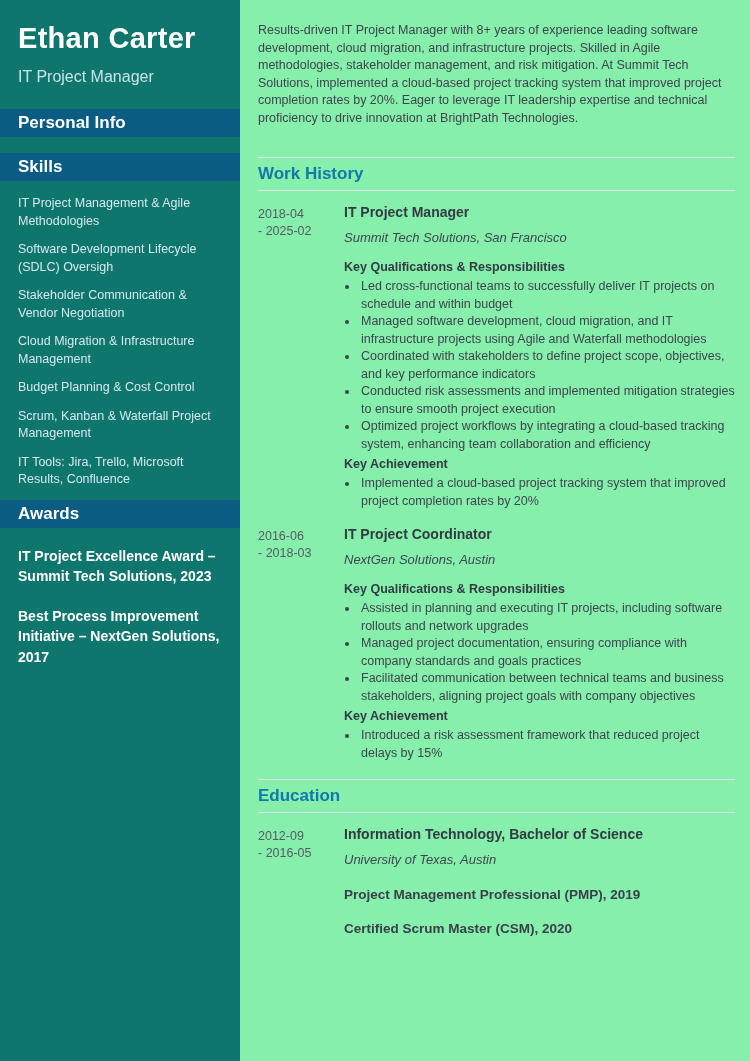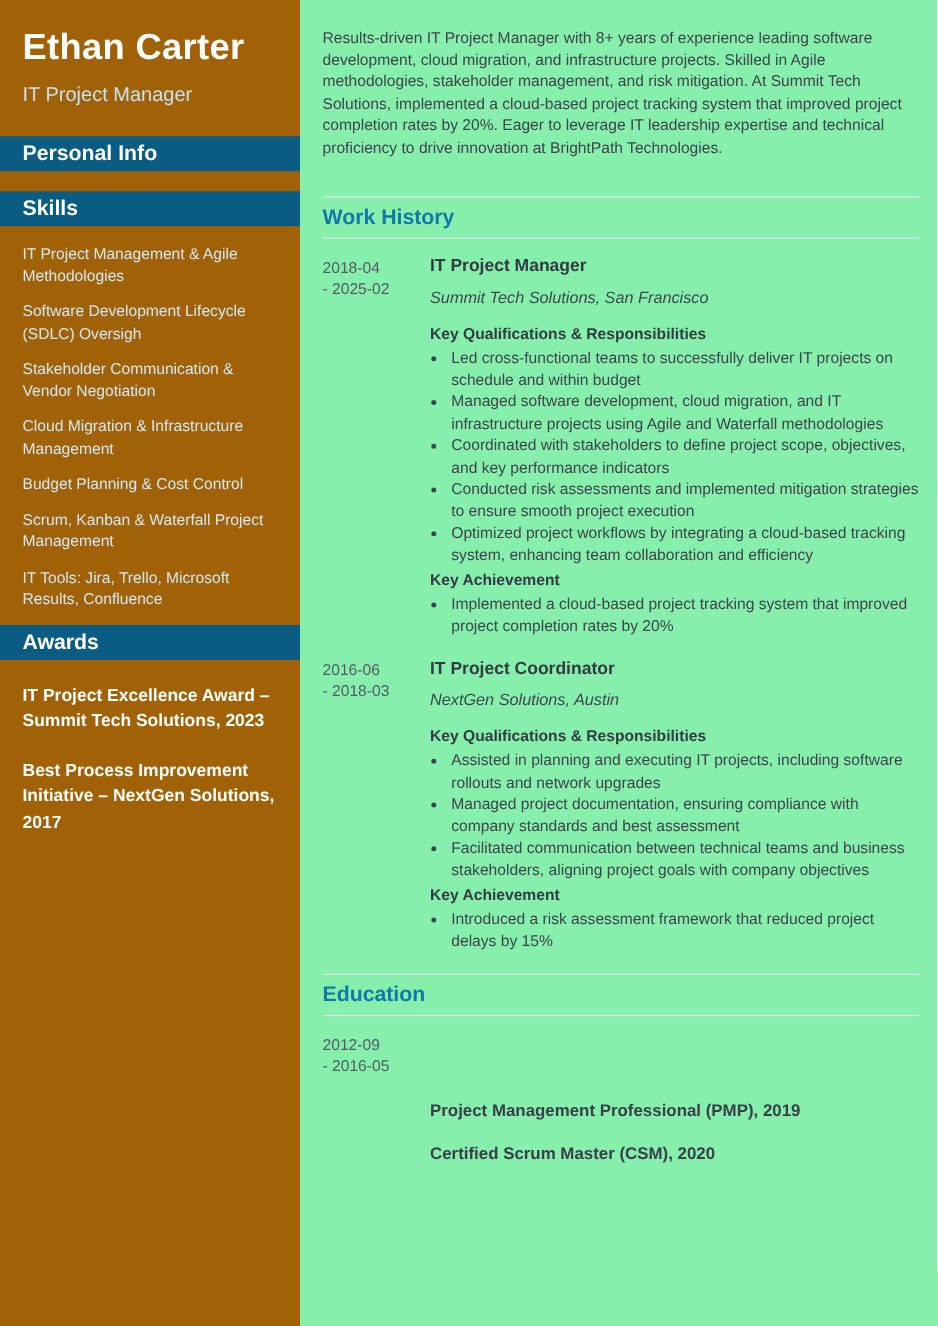--- a/index.html
+++ b/index.html
@@ -7,21 +7,21 @@
     width:750px; height:1061px;
     display:flex;
     background:#ffffff;
     font-family:"Liberation Sans", sans-serif;
     overflow:hidden;
   }
 
   
   .sidebar {
     width:240px; flex-shrink:0;
-    background:#a16207;
+    background:#0f766e;
     color:#ffffff;
     box-sizing:border-box;
   }
   .sb-header { padding:21px 18px 0 18px; }
   .sb-name {
     font-size:29px; font-weight:bold; color:#ffffff;
     line-height:34px; letter-spacing:0.3px;
   }
   .sb-jobtitle {
     font-size:16px; color:#c9e2ef; margin-top:12px; line-height:20px;
@@ -158,38 +158,42 @@
         <div class="entry-dates">
           <div>2016-06</div>
           <div>- 2018-03</div>
         </div>
         <div class="entry-body">
           <div class="entry-title">IT Project Coordinator</div>
           <div class="entry-company">NextGen Solutions, Austin</div>
           <div class="sub-label">Key Qualifications &amp; Responsibilities</div>
           <ul class="bullets">
             <li>Assisted in planning and executing IT projects, including software rollouts and network upgrades</li>
-            <li>Managed project documentation, ensuring compliance with company standards and best assessment</li>
+            <li>Managed project documentation, ensuring compliance with company standards and goals practices</li>
             <li>Facilitated communication between technical teams and business stakeholders, aligning project goals with company objectives</li>
           </ul>
           <div class="sub-label tight">Key Achievement</div>
           <ul class="bullets">
             <li>Introduced a risk assessment framework that reduced project delays by 15%</li>
           </ul>
         </div>
       </div>
     </section>
 
     <section class="sec-edu">
       <div class="section-heading">Education</div>
       <div class="entry">
         <div class="entry-dates">
           <div>2012-09</div>
           <div>- 2016-05</div>
         </div>
+        <div class="entry-body">
+          <div class="entry-title">Information Technology, Bachelor of Science</div>
+          <div class="entry-company">University of Texas, Austin</div>
+        </div>
       </div>
     </section>
 
     <section class="sec-cert">
       <div class="cert-item">Project Management Professional (PMP), 2019</div>
       <div class="cert-item">Certified Scrum Master (CSM), 2020</div>
     </section>
 
   </main>
 </div>

